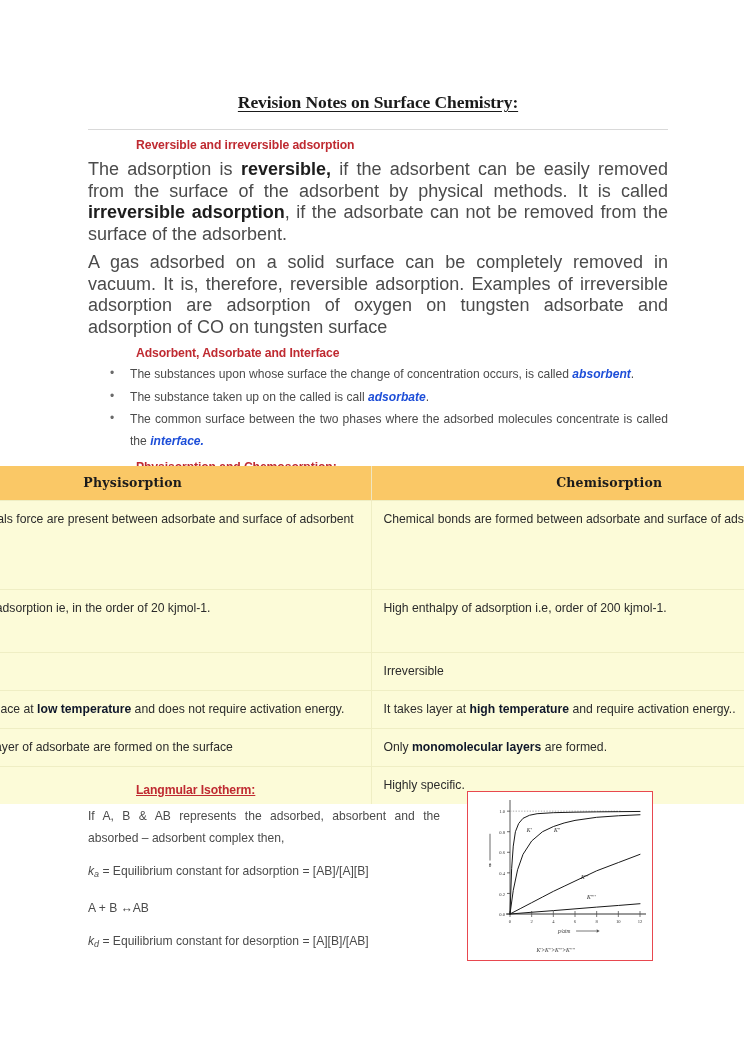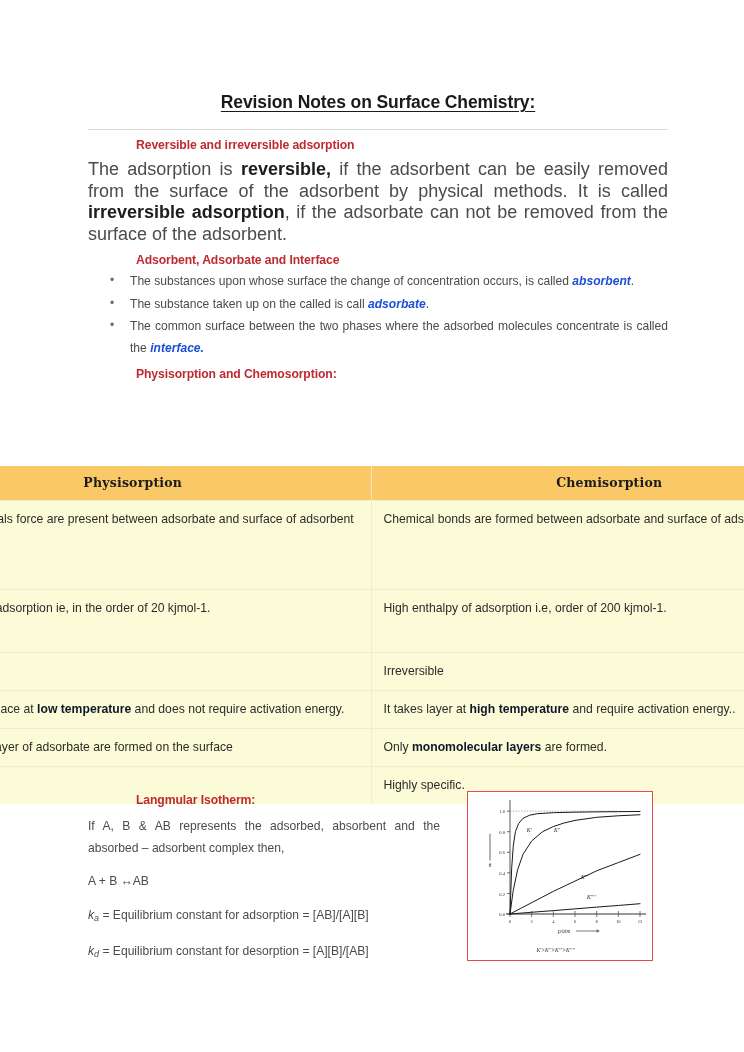--- a/index.html
+++ b/index.html
@@ -38,20 +38,21 @@
     text-align: center;
     font-family: "Liberation Sans", sans-serif;
     font-size: 17.5px;
     font-weight: bold;
     color: #1a1a1a;
     letter-spacing: -0.1px;
   }
   .doc-title span {
     text-decoration: underline;
     text-underline-offset: 3px;
+    font-family: Liberation Serif, serif;
   }
 
   .rule {
     height: 1px;
     background: #d9d9d9;
     margin-top: 16px;
     margin-bottom: 0;
   }
 
   .section-heading {
@@ -149,21 +150,21 @@
   table.compare tr.tall td { height: 72px; }
   table.compare tr.med td  { height: 46px; }
 
   
   .langmuir {
     position: absolute;
     left: 88px;
     top: 778px;
     width: 360px;
   }
-  .langmuir .sub-heading { margin-top: 15px; }
+  .langmuir .sub-heading { margin-top: 5px; text-decoration: underline; }
   .langmuir p {
     margin: 9px 8px 0 0;
     font-size: 12.1px;
     line-height: 21.5px;
     color: #4b4b4b;
     text-align: justify;
   }
   .langmuir p.eq {
     text-align: left;
     margin-top: 12px;
@@ -203,20 +204,21 @@
 
     <h1 class="doc-title"><span>Revision Notes on Surface Chemistry:</span></h1>
 
     <div class="rule"></div>
 
 
     <h3 class="sub-heading">Reversible and irreversible adsorption</h3>
 
     <p class="body"><span>The adsorption is </span><b>reversible,</b><span> if the adsorbent can be easily removed from the surface of the adsorbent by physical methods. It is called </span><b>irreversible adsorption</b><span>, if the adsorbate can not be removed from the surface of the adsorbent.</span></p>
 
+    <p class="body">A gas adsorbed on a solid surface can be completely removed in vacuum. It is, therefore, reversible adsorption. Examples of irreversible adsorption are adsorption of oxygen on tungsten adsorbate and adsorption of CO on tungsten surface</p>
 
     <h3 class="sub-heading">Adsorbent, Adsorbate and Interface</h3>
 
     <ul class="bullets">
       <li><span>The substances upon whose surface the change of concentration occurs, is called </span><i>absorbent</i><span>.</span></li>
       <li><span>The substance taken up on the called is call </span><i>adsorbate</i><span>.</span></li>
       <li><span>The common surface between the two phases where the adsorbed molecules concentrate is called the </span><i>interface.</i><span></span></li>
     </ul>
 
     <h3 class="sub-heading">Physisorption and Chemosorption:</h3>
@@ -255,22 +257,22 @@
           <td>Less specific.</td>
           <td>Highly specific.</td>
         </tr>
       </tbody>
     </table>
   </div>
 
   <div class="langmuir">
     <h3 class="sub-heading">Langmular Isotherm:</h3>
     <p>If A, B &amp; AB represents the adsorbed, absorbent and the absorbed – adsorbent complex then,</p>
+    <p class="eq"><span class="k">k</span><span class="sub">a</span><span> = Equilibrium constant for adsorption = [AB]/[A][B]</span></p>
     <p class="eq">A + B ↔AB</p>
-    <p class="eq"><span class="k">k</span><span class="sub">a</span><span> = Equilibrium constant for adsorption = [AB]/[A][B]</span></p>
     <p class="eq"><span class="k">k</span><span class="sub">d</span><span> = Equilibrium constant for desorption = [A][B]/[AB]</span></p>
   </div>
 
   <div class="figure">
     <div class="plot">
       <svg id="iso-svg" width="183" height="167" viewBox="0 0 183 167">
           <line x1="42" y1="8" x2="42" y2="122" stroke="#444" stroke-width="0.9"></line>
           <line x1="38" y1="122" x2="178" y2="122" stroke="#777" stroke-width="1.6"></line>
           <line x1="39" y1="122" x2="42" y2="122" stroke="#444" stroke-width="0.8"></line>
           <text x="37" y="124.2" text-anchor="end" font-size="4.6" font-family="&quot;Liberation Serif&quot;, serif" fill="#333">0.0</text>

